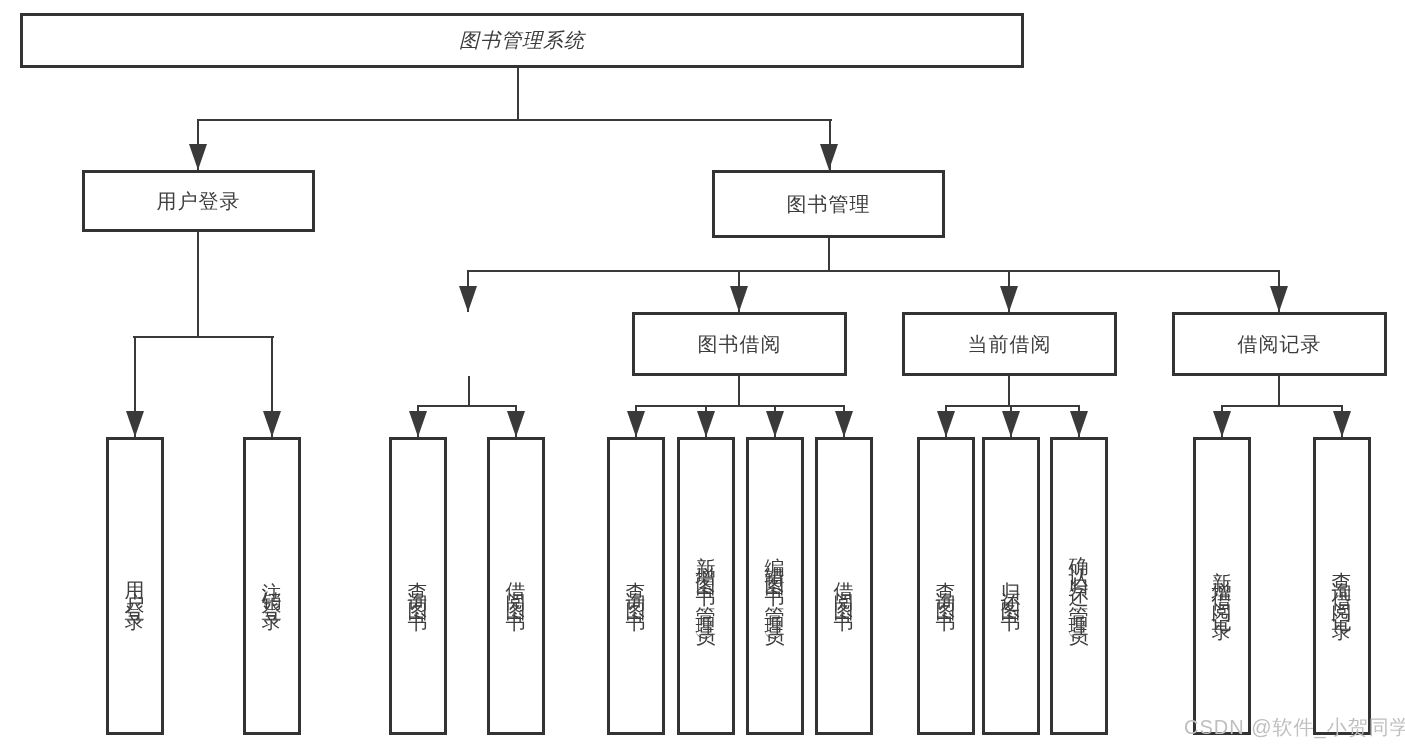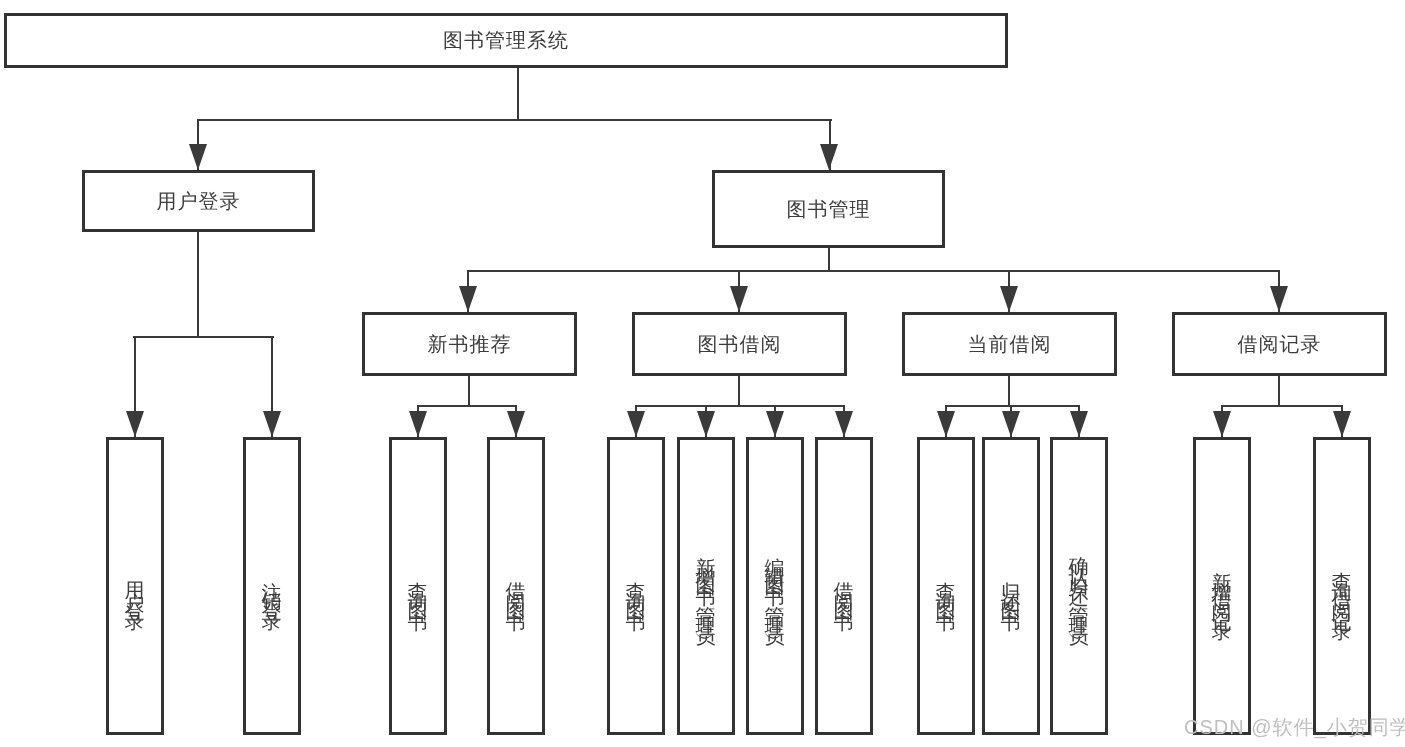--- a/index.html
+++ b/index.html
@@ -117,26 +117,25 @@
   <div class="arrow" style="left:1002px;top:411px;"></div>
   <div class="arrow" style="left:1070px;top:411px;"></div>
 
   <div class="vline" style="left:1278px;top:376px;height:31px;"></div>
   <div class="hline" style="left:1221px;top:405px;width:122px;"></div>
   <div class="vline" style="left:1221px;top:405px;height:32px;"></div>
   <div class="vline" style="left:1341px;top:405px;height:32px;"></div>
   <div class="arrow" style="left:1213px;top:411px;"></div>
   <div class="arrow" style="left:1333px;top:411px;"></div>
 
-  <div class="node" style="left:4px;top:13px;width:1004px;height:55px;">图书管理系统</div>
+  <div class="node" style="left:20px;top:13px;width:1004px;height:55px;font-style:italic;">图书管理系统</div>
 
   <div class="node" style="left:82px;top:170px;width:233px;height:62px;">用户登录</div>
-  <div class="node" style="left:712px;top:170px;width:233px;height:78px;text-align:right;">图书管理</div>
+  <div class="node" style="left:712px;top:170px;width:233px;height:68px;text-align:right;">图书管理</div>
 
-  <div class="node" style="left:362px;top:312px;width:215px;height:64px;">新书推荐</div>
   <div class="node" style="left:632px;top:312px;width:215px;height:64px;">图书借阅</div>
   <div class="node" style="left:1172px;top:312px;width:215px;height:64px;">借阅记录</div>
   <div class="node" style="left:902px;top:312px;width:215px;height:64px;">当前借阅</div>
 
   <div class="vnode" style="left:106px;">用户登录</div>
   <div class="vnode" style="left:243px;">注销登录</div>
 
   <div class="vnode" style="left:389px;">查询图书</div>
   <div class="vnode" style="left:487px;">借阅图书</div>
 

